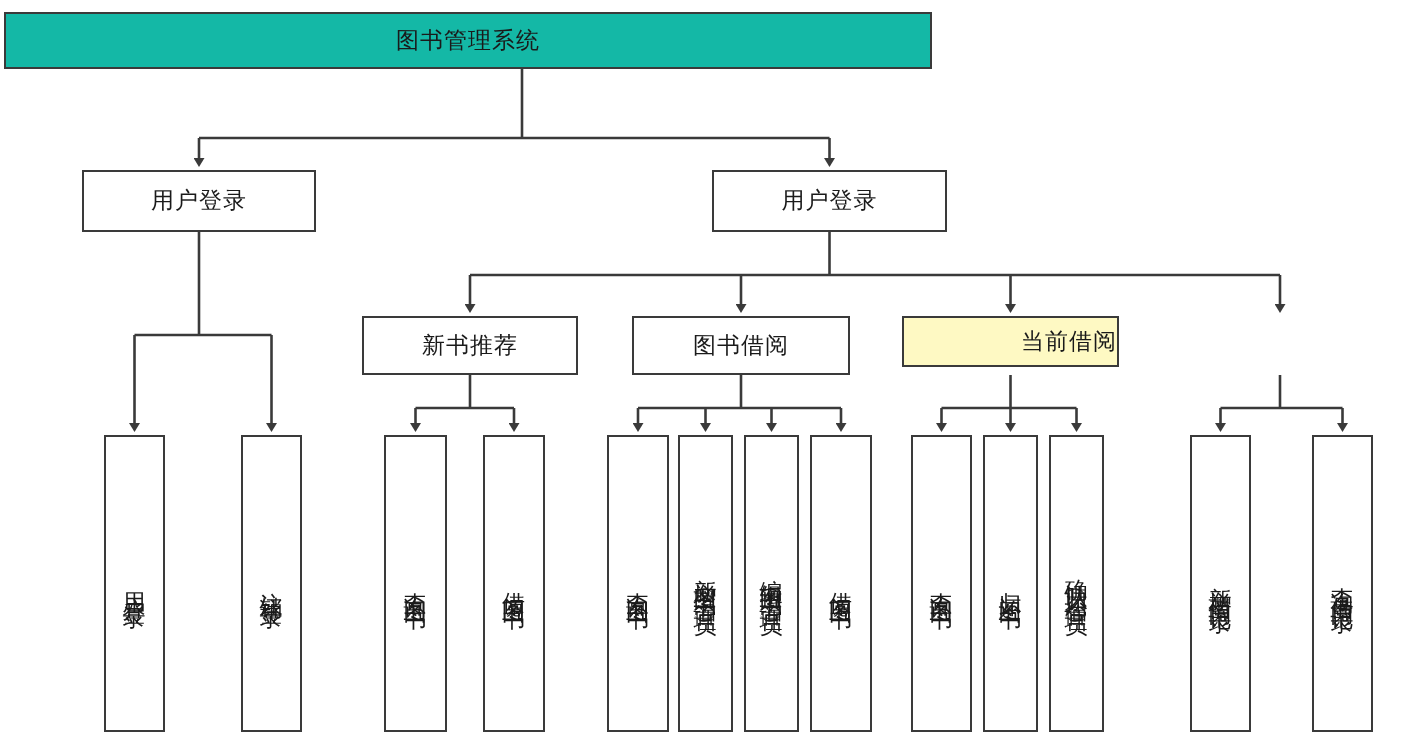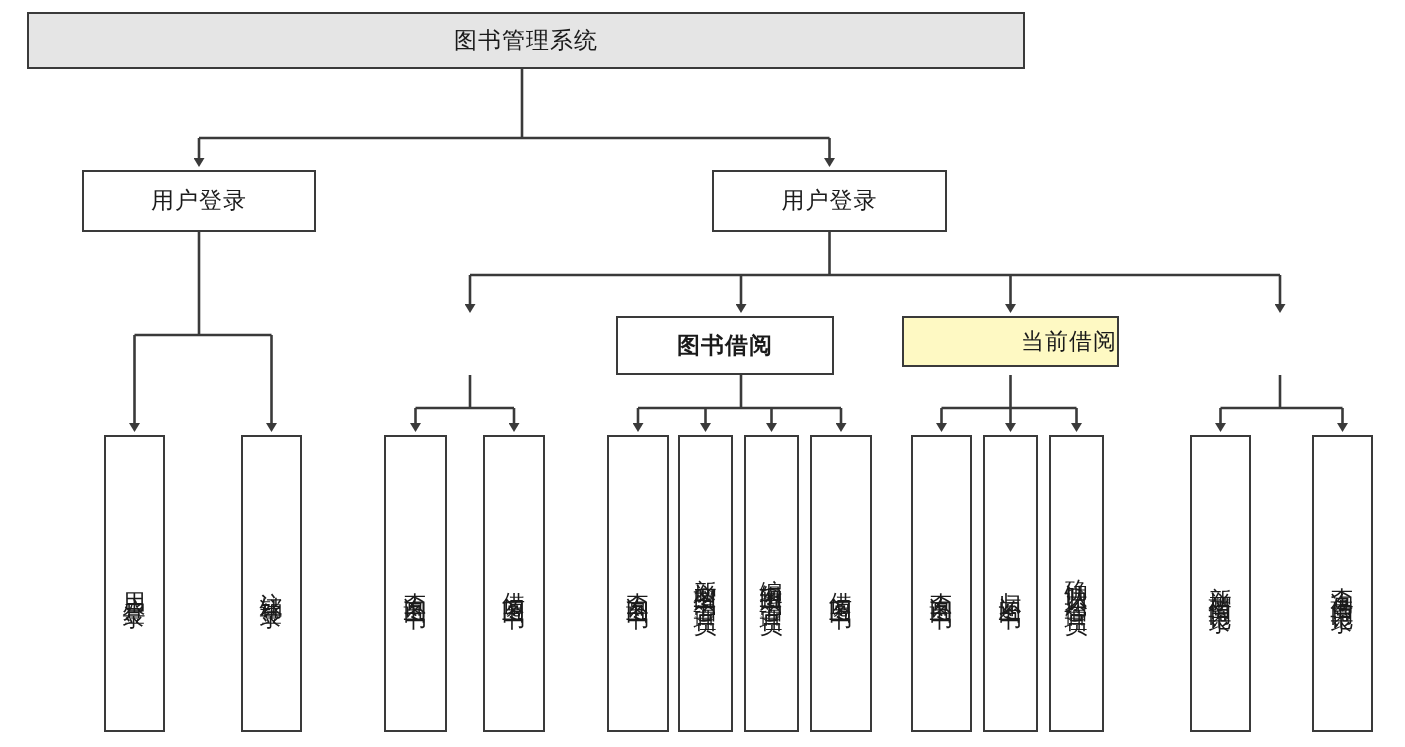--- a/index.html
+++ b/index.html
@@ -106,32 +106,35 @@
         <line x1="941.5" y1="408" x2="941.5" y2="424" marker-end="url(#arrow)"></line>
         <line x1="1010.5" y1="408" x2="1010.5" y2="424" marker-end="url(#arrow)"></line>
         <line x1="1076.5" y1="408" x2="1076.5" y2="424" marker-end="url(#arrow)"></line>
         <line x1="1280" y1="375" x2="1280" y2="408"></line>
         <line x1="1220.5" y1="408" x2="1342.5" y2="408"></line>
         <line x1="1220.5" y1="408" x2="1220.5" y2="424" marker-end="url(#arrow)"></line>
         <line x1="1342.5" y1="408" x2="1342.5" y2="424" marker-end="url(#arrow)"></line>
       </g>
   </svg>
 
-  <div class="node horiz" style="left: 27px; top: 12px; width: 998px; height: 57px; border-color: rgb(58, 58, 58); background: #e5e5e5; color: rgb(26, 26, 26);">
+  <div class="node horiz" style="left: 4px; top: 12px; width: 928px; height: 57px; border-color: rgb(58, 58, 58); background: #14b8a6; color: rgb(26, 26, 26);">
     <span>图书管理系统</span>
   </div>
 
   <div class="node horiz" style="left: 82px; top: 170px; width: 234px; height: 62px; border-color: rgb(58, 58, 58); background: rgb(255, 255, 255); color: rgb(26, 26, 26);">
     <span>用户登录</span>
   </div>
   <div class="node horiz" style="left: 712px; top: 170px; width: 235px; height: 62px; border-color: rgb(58, 58, 58); background: rgb(255, 255, 255); color: rgb(26, 26, 26);">
     <span>用户登录</span>
   </div>
 
-  <div class="node horiz" style="left: 616px; top: 316px; width: 218px; height: 59px; border-color: rgb(58, 58, 58); background: rgb(255, 255, 255); color: rgb(26, 26, 26); font-weight: bold;">
+  <div class="node horiz" style="left: 362px; top: 316px; width: 216px; height: 59px; border-color: rgb(58, 58, 58); background: rgb(255, 255, 255); color: rgb(26, 26, 26);">
+    <span>新书推荐</span>
+  </div>
+  <div class="node horiz" style="left: 632px; top: 316px; width: 218px; height: 59px; border-color: rgb(58, 58, 58); background: rgb(255, 255, 255); color: rgb(26, 26, 26);">
     <span>图书借阅</span>
   </div>
   <div class="node horiz" style="left: 902px; top: 316px; width: 217px; height: 51px; border-color: rgb(58, 58, 58); background: #fef9c3; color: rgb(26, 26, 26); justify-content: flex-end;">
     <span>当前借阅</span>
   </div>
 
   <div class="node vert" style="left: 104px; top: 435px; width: 61px; height: 297px; border-color: rgb(58, 58, 58); background: rgb(255, 255, 255); color: rgb(26, 26, 26);">
     <span>用户登录</span>
   </div>
   <div class="node vert" style="left: 241px; top: 435px; width: 61px; height: 297px; border-color: rgb(58, 58, 58); background: rgb(255, 255, 255); color: rgb(26, 26, 26);">

